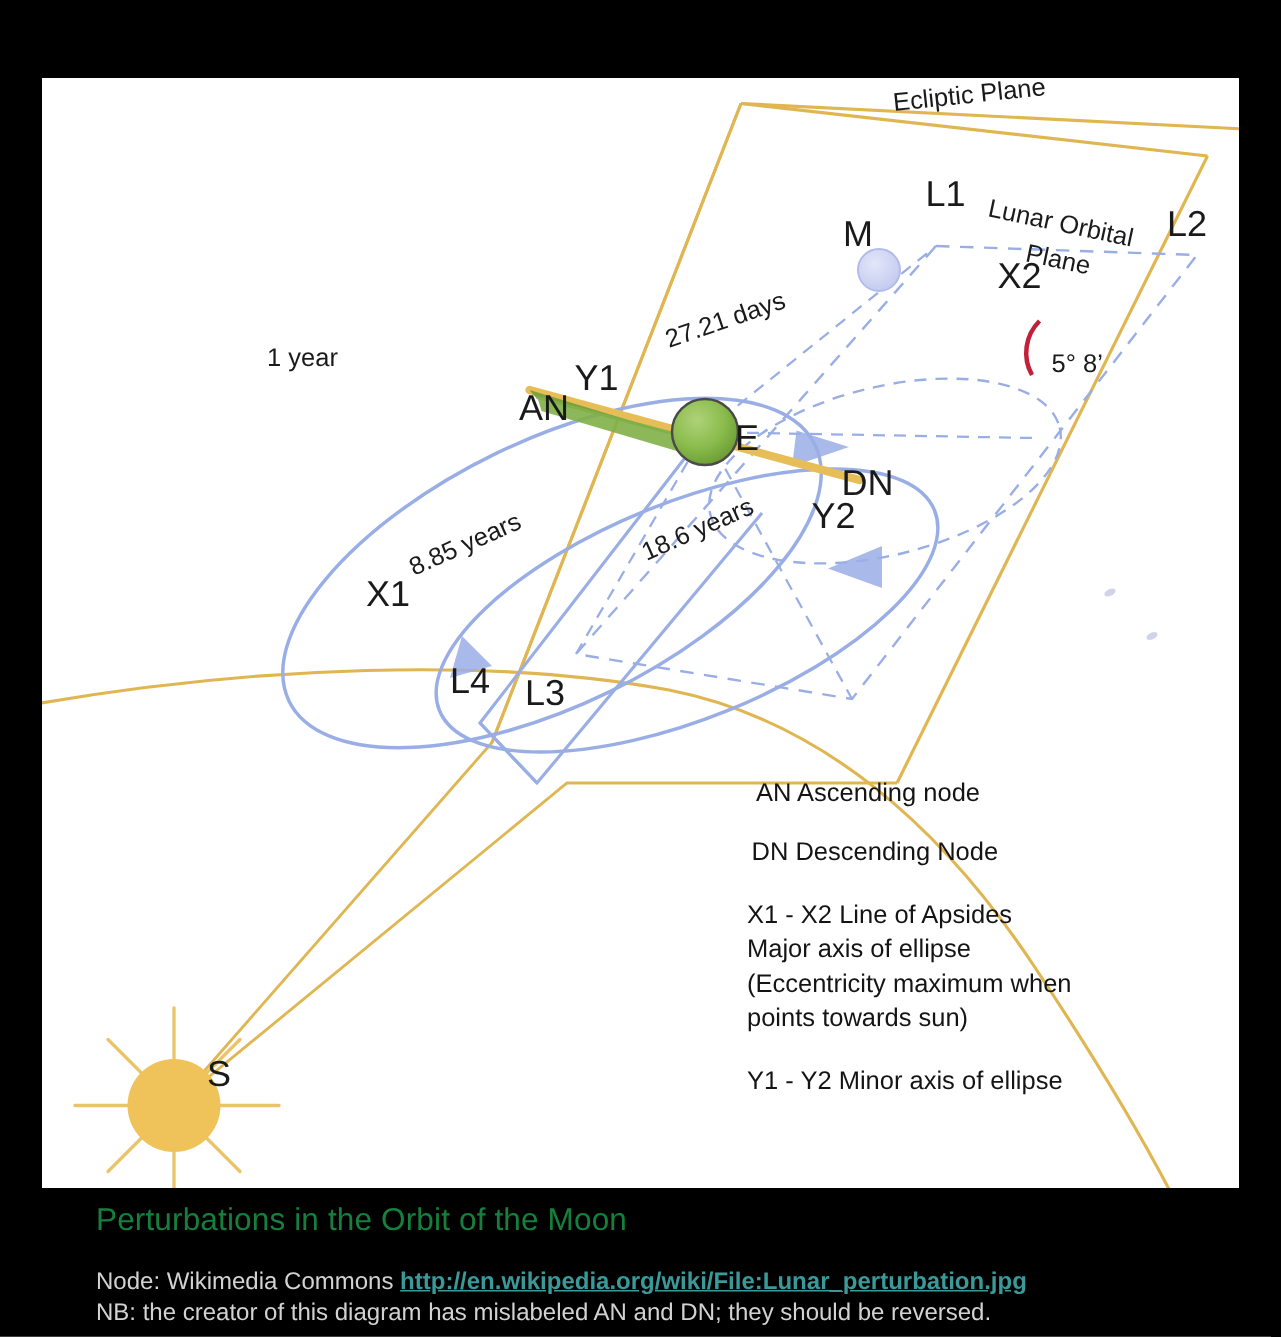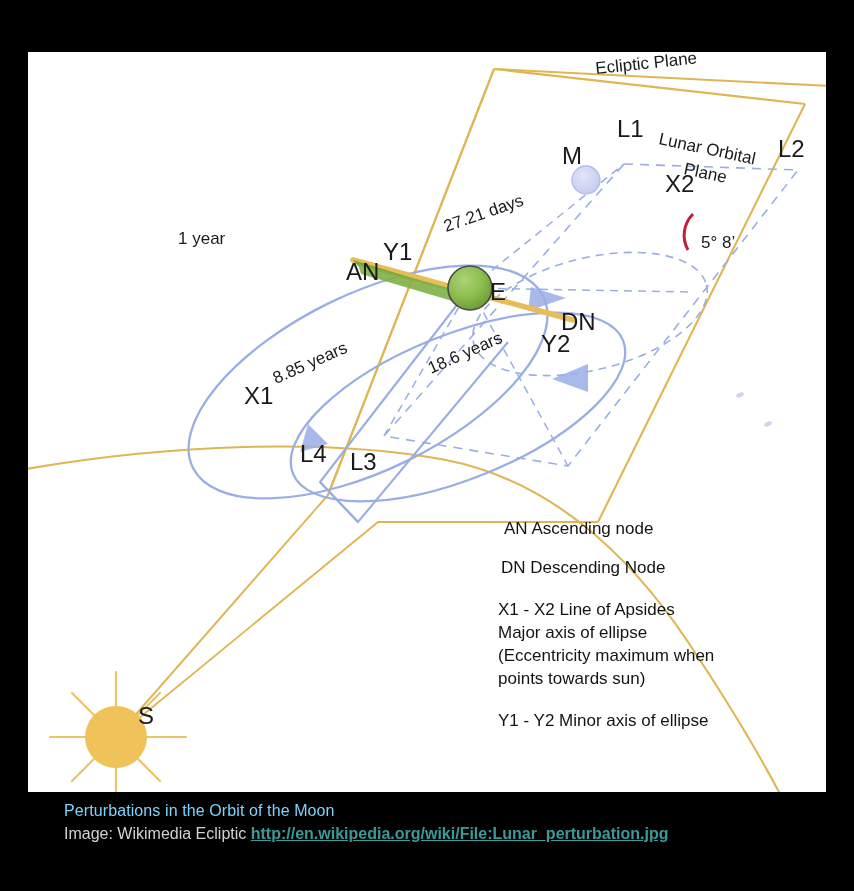--- a/index.html
+++ b/index.html
@@ -23,24 +23,24 @@
   .legend-text{font-family:"Liberation Sans", sans-serif;font-size:17px;fill:#141414;}
 
   #caption{
     position:absolute;
     left:64px; top:800px;
     width:760px;
     color:#c9c9c9;
     line-height:1.32;
   }
   #caption .ctitle{
-    font-size:16px;
-    color:#7dd3fc;
+    font-size:21px;
+    color:#15803d;
     letter-spacing:.1px;
-    margin-bottom:2px;
+    margin-bottom:16px;
   }
   #caption .cline{font-size:16px;color:#d2d2d2;}
   #caption a,
   #caption .clink{
     color:#3a9a9a;
     text-decoration:underline;
     text-decoration-color:#3a9a9a;
     font-weight:bold;
   }
 </style>
@@ -198,14 +198,15 @@
       <text class="legend-text" x="470" y="586">Major axis of ellipse</text>
       <text class="legend-text" x="470" y="609">(Eccentricity maximum when</text>
       <text class="legend-text" x="470" y="632">points towards sun)</text>
       <text class="legend-text" x="470" y="674">Y1 - Y2 Minor axis of ellipse</text>
     </g>
   </svg>
 </div>
 
 <div id="caption">
   <div class="ctitle">Perturbations in the Orbit of the Moon</div>
-  <div class="cline"><span>Image: Wikimedia Ecliptic </span><a class="clink" href="#">http://en.wikipedia.org/wiki/File:Lunar_perturbation.jpg</a></div>
+  <div class="cline"><span>Node: Wikimedia Commons </span><a class="clink" href="#">http://en.wikipedia.org/wiki/File:Lunar_perturbation.jpg</a></div>
+  <div class="cline">NB: the creator of this diagram has mislabeled AN and DN; they should be reversed.</div>
 </div>
 
 </body></html>

